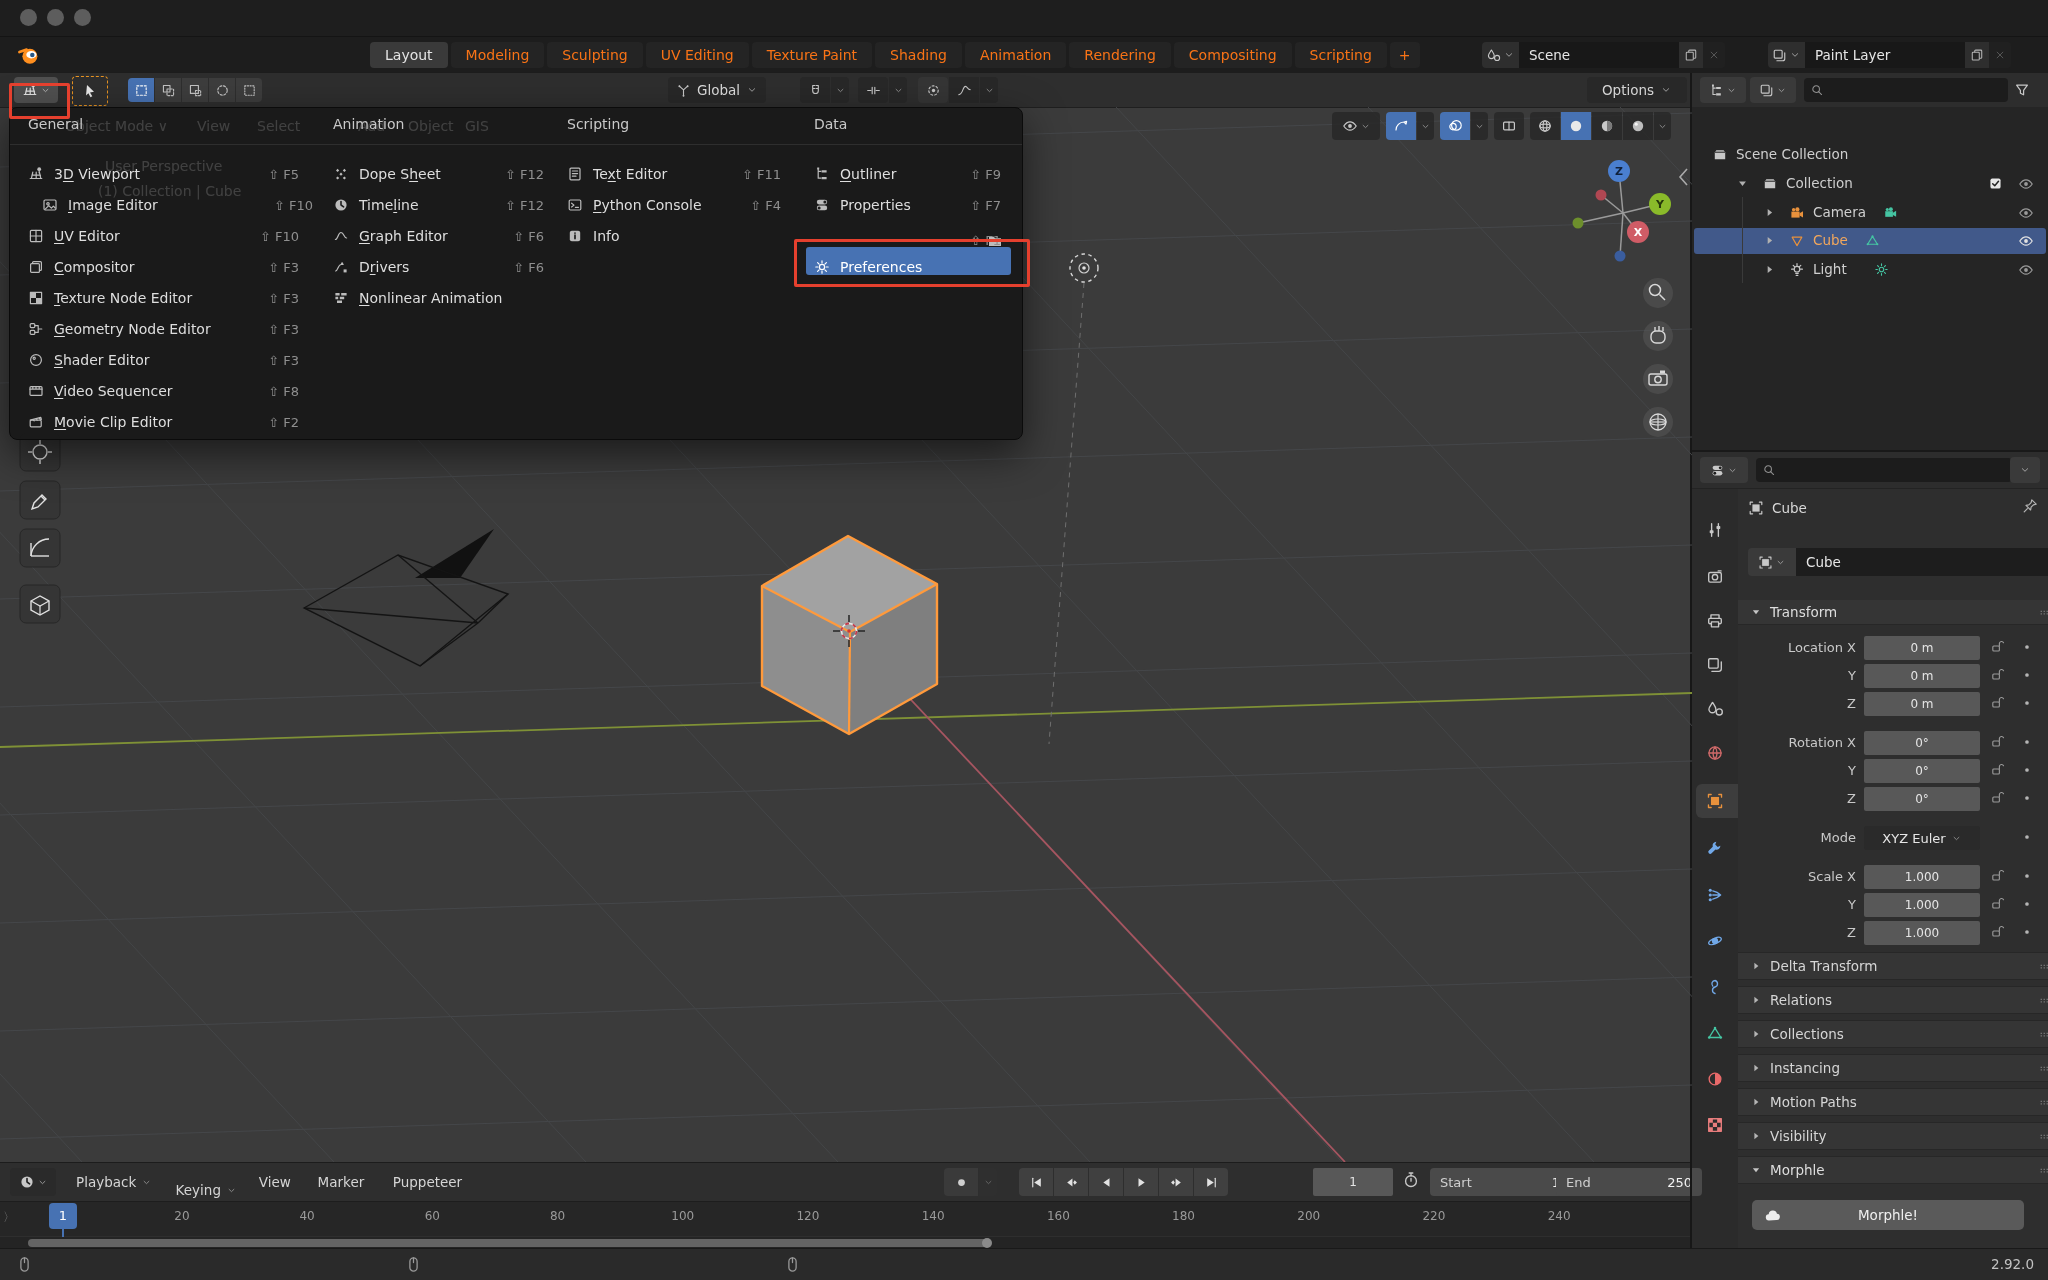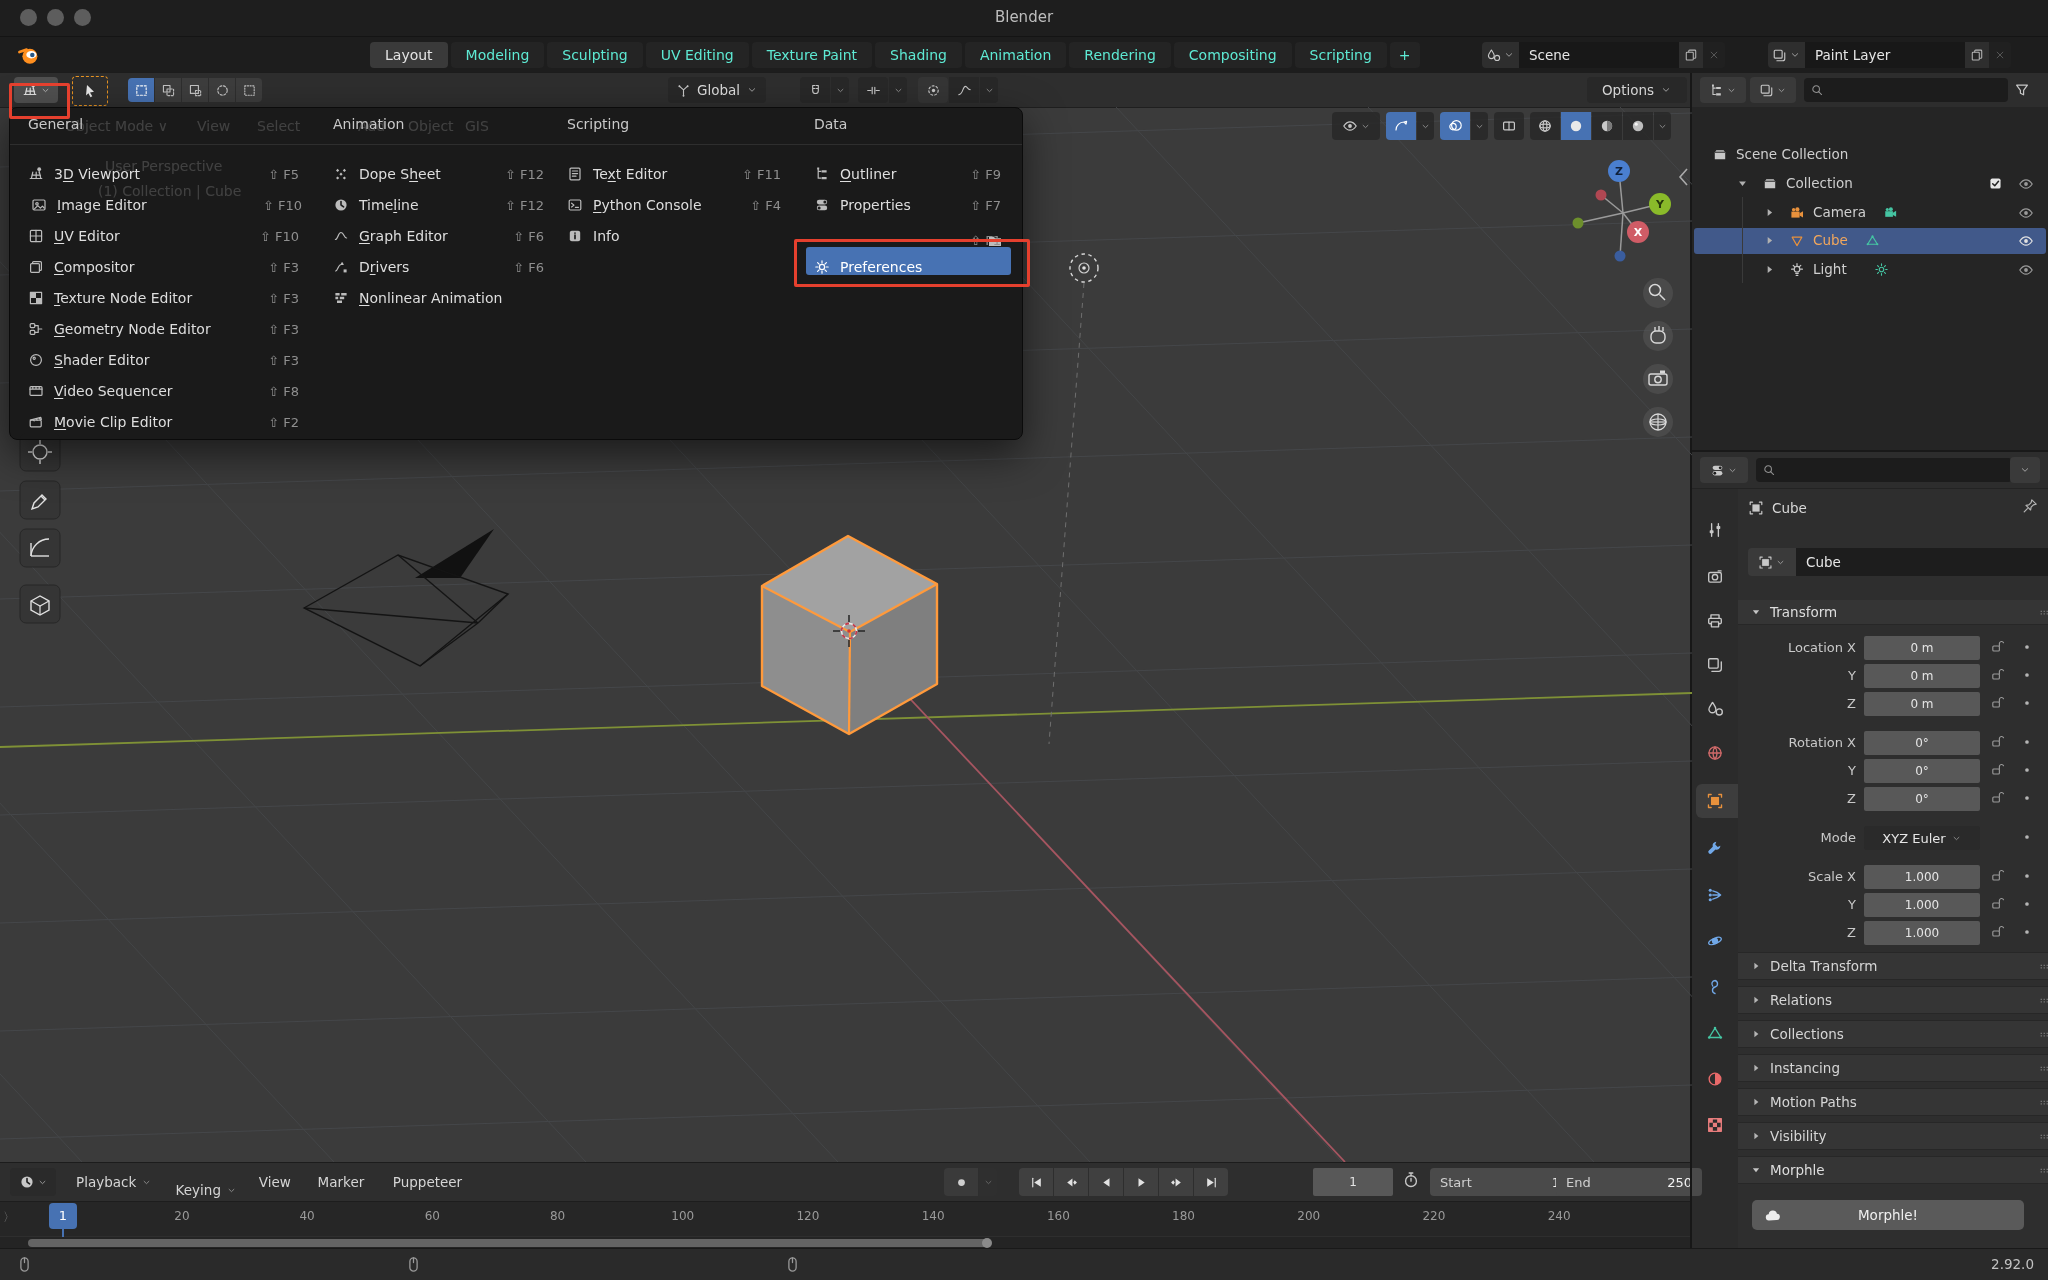--- a/index.html
+++ b/index.html
@@ -17,38 +17,37 @@
   #outliner{position:absolute;left:1692px;top:107px;width:356px;height:343px;background:#252525}
   #properties{position:absolute;left:1692px;top:450px;width:356px;height:798px;background:#2d2d2d;border-top:2px solid #191919}
   #props-tabs{position:absolute;left:0;top:37px;width:46px;height:761px;background:#2b2b2b;border-right:1px solid #242424}
   #timeline{position:absolute;left:0;top:1162px;width:1692px;height:86px;background:#2e2e2e;border-top:1px solid #1c1c1c}
   #statusbar{position:absolute;left:0;top:1248px;width:2048px;height:32px;background:#2a2a2a;border-top:1px solid #191919}
   #vdivider{position:absolute;left:1690px;top:73px;width:2px;height:1175px;background:#171717}
   #editor-menu{position:absolute;left:9px;top:107px;width:1012px;height:331px;background:rgba(25,25,25,.98);
                border:1px solid #0b0b0b;border-radius:8px;box-shadow:0 14px 40px rgba(0,0,0,.55);z-index:5}
   .redbox{position:absolute;border:3px solid #e5402e;z-index:7;border-radius:2px}
   .mb-item{color:#cfcfcf;font-size:14px;padding:4px 2px;cursor:default}
-  .wtab{height:26px;line-height:26px;padding:0 15px;border-radius:4px;background:#242424;color:#5eead4;font-size:14px}
+  .wtab{height:26px;line-height:26px;padding:0 15px;border-radius:4px;background:#242424;color:#f97316;font-size:14px}
   .wtab.active{background:#3a3a3a;color:#e4e4e4}
   .ghost{position:absolute;color:#ffffff;opacity:.17;font-size:14px;white-space:nowrap}
   .menu-col-header{position:absolute;color:#c9c9c9;font-size:14px}
   .menu-item{position:absolute;height:28px;display:flex;align-items:flex-end;color:#dedede;font-size:14px;border-radius:3px}
   .menu-item .sc{position:absolute;right:2px;color:#8f8f8f;font-size:13px}
   .menu-item.hl{background:#4772b3;color:#ffffff}
   u{text-decoration:underline;text-underline-offset:2px}
   .fieldgrey{background:#585858;border-radius:2px;color:#e5e5e5;text-align:center;font-size:12px}
 </style>
 </head>
 <body>
 
 <div id="titlebar">
   <div class="tl" style="left:20px"></div>
   <div class="tl" style="left:47px"></div>
   <div class="tl" style="left:74px"></div>
-  <div id="win-title">Blender</div>
 </div>
 
 <div id="menubar">
   <div id="logo" class="abs" style="left:17px;top:6px">
       <svg width="24" height="24" viewBox="0 0 16 16" style="display:block" fill="none" stroke="#ff8f1f" stroke-width="1.2" stroke-linecap="round" stroke-linejoin="round">
         <circle cx="8.6" cy="8.8" r="5" fill="#ff8f1f" stroke="none"></circle>
         <ellipse cx="9.6" cy="7.8" rx="3.4" ry="2.5" fill="#ffffff" stroke="none"></ellipse>
         <circle cx="10.2" cy="8" r="1.5" fill="#265787" stroke="none"></circle>
         <path d="M1.6 6L6.4 4.4" stroke="#ff8f1f" stroke-width="1.8"></path>
       </svg>
@@ -429,21 +428,21 @@
       <span>
         <svg width="16" height="16" viewBox="0 0 16 16" style="display:block" fill="none" stroke="#bcbcbc" stroke-width="1.2" stroke-linecap="round" stroke-linejoin="round">
           <path d="M2.2 12.5h11.6M4.8 6.2L3.4 12.5M8.2 6.2v6.3M11.4 6.2l1.4 6.3M3.9 9.2h8.6"></path>
           <circle cx="11.2" cy="3.2" r="1.9" fill="#bcbcbc" stroke="none"></circle>
           <path d="M11.2 5.1V7"></path>
         </svg>
       </span>
       <span style="margin-left:10px;white-space:nowrap">3<u>D</u> Viewport</span>
       <span class="sc">⇧ F5</span>
     </div>
-    <div class="menu-item" style="left: 21px; top: 77px; width: 273px;">
+    <div class="menu-item" style="left: 32px; top: 77px; width: 273px;">
       <span>
         <svg width="16" height="16" viewBox="0 0 16 16" style="display:block" fill="none" stroke="#bcbcbc" stroke-width="1.2" stroke-linecap="round" stroke-linejoin="round">
           <rect x="2" y="3" width="12" height="10" rx="1.2"></rect>
           <circle cx="6" cy="6.8" r="1.2"></circle>
           <path d="M3.2 12.2l3.6-3.6 2.6 2.6 2-2 1.8 1.8"></path>
         </svg>
       </span>
       <span style="margin-left:10px;white-space:nowrap"><u>I</u>mage Editor</span>
       <span class="sc">⇧ F10</span>
     </div>

